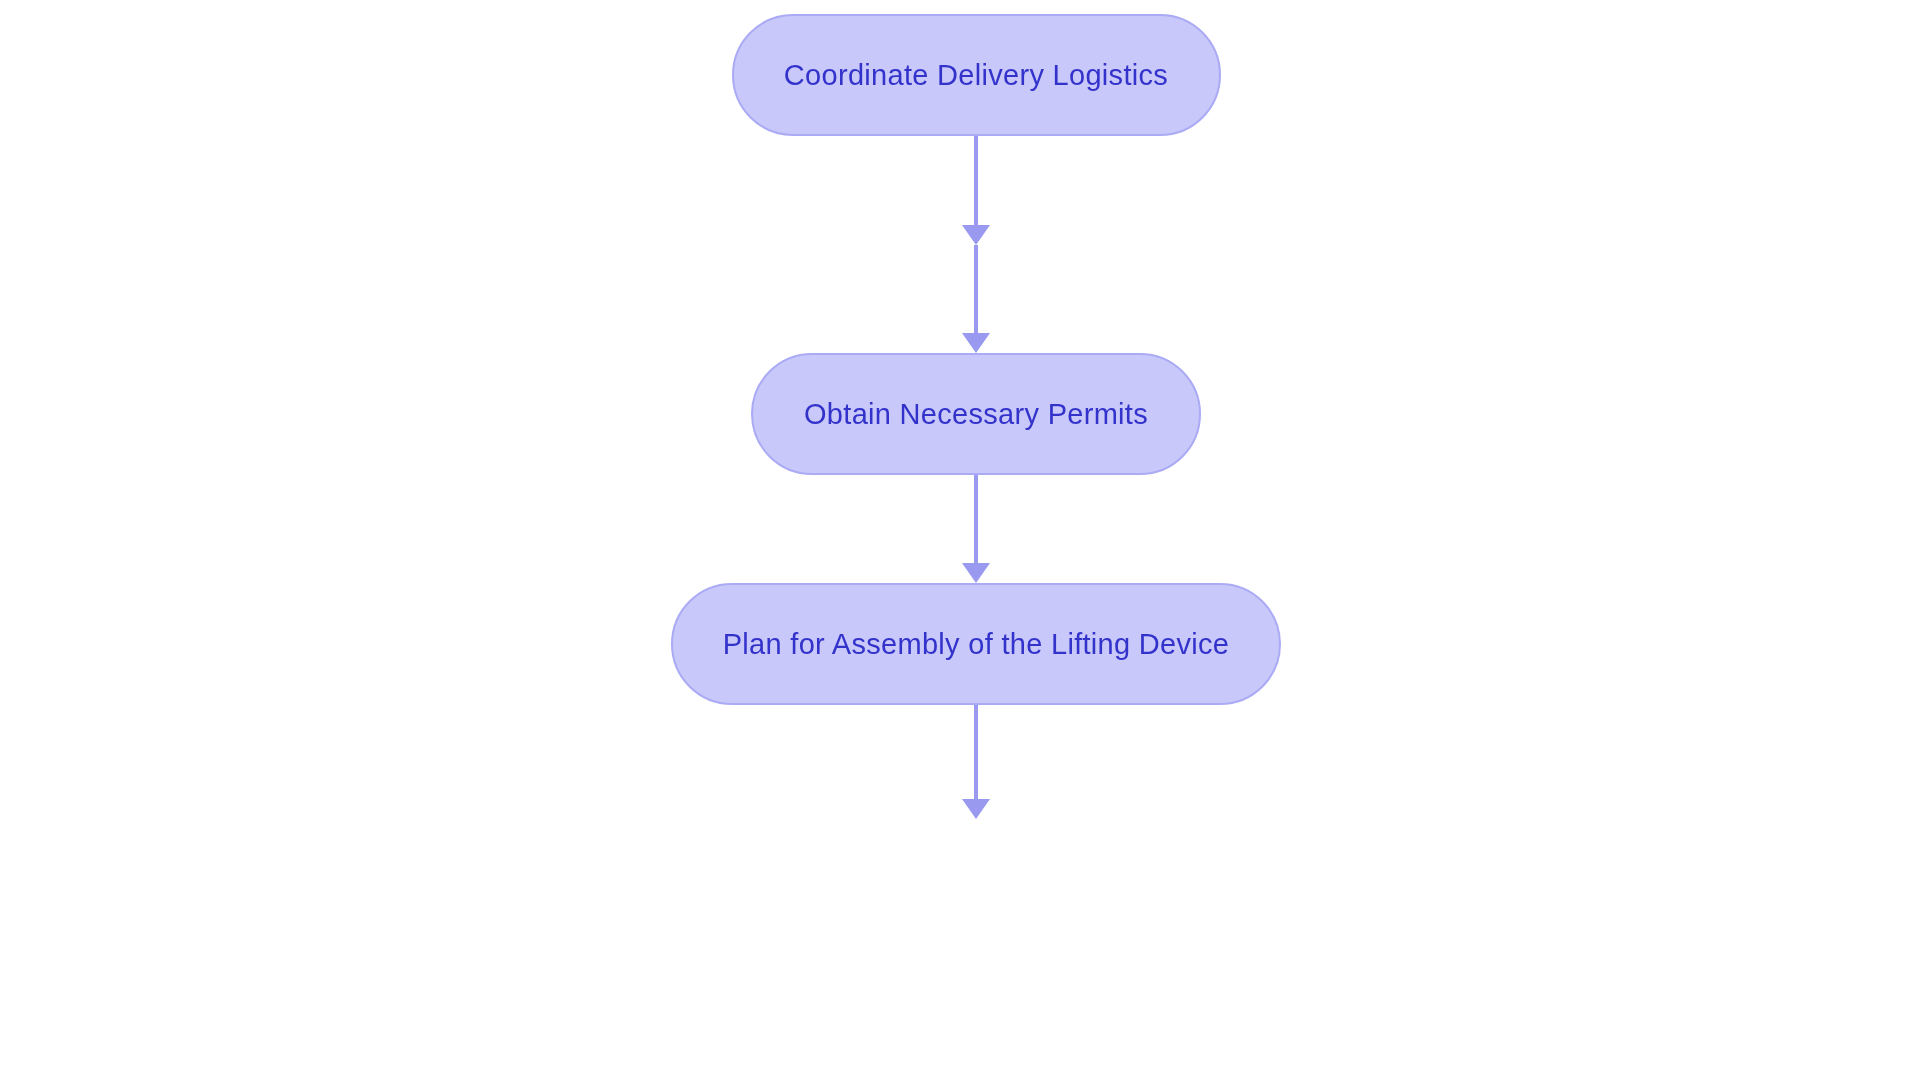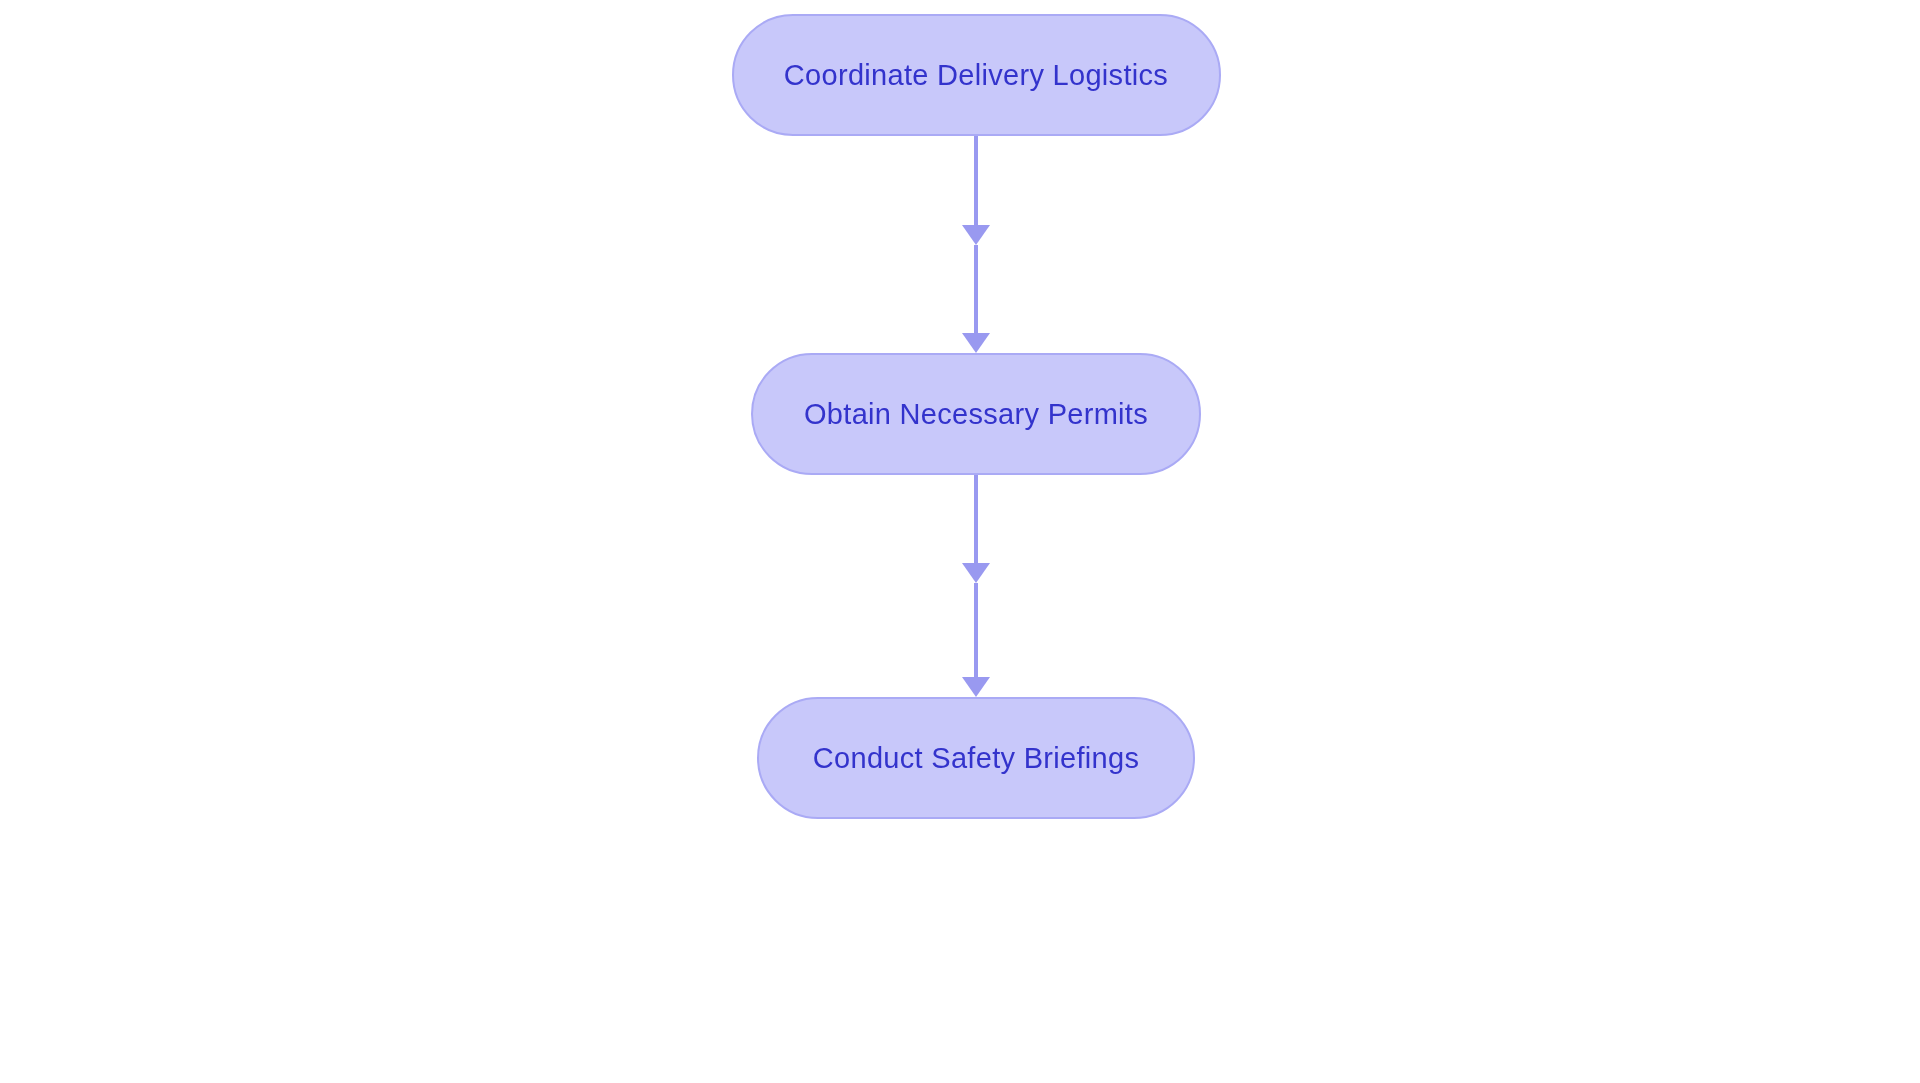--- a/index.html
+++ b/index.html
@@ -110,24 +110,24 @@
 
     <div class="flow-node" style="width:450px;text-align:right;">
       <span class="flow-node-label">Obtain Necessary Permits</span>
     </div>
 
     <div class="flow-connector" style="height:108px;">
       <div class="conn-line" style="height:88px;"></div>
       <div class="conn-head"></div>
     </div>
 
+    <div class="flow-node" style="width:610px;">
+      <span class="flow-node-label">Plan for Assembly of the Lifting Device</span>
+    </div>
 
     <div class="flow-connector" style="height:114px;">
       <div class="conn-line" style="height:94px;"></div>
       <div class="conn-head"></div>
     </div>
 
-    <div class="flow-node" style="width:438px;">
-      <span class="flow-node-label">Conduct Safety Briefings</span>
-    </div>
 
   </div>
 </div>
 
 </body></html>

